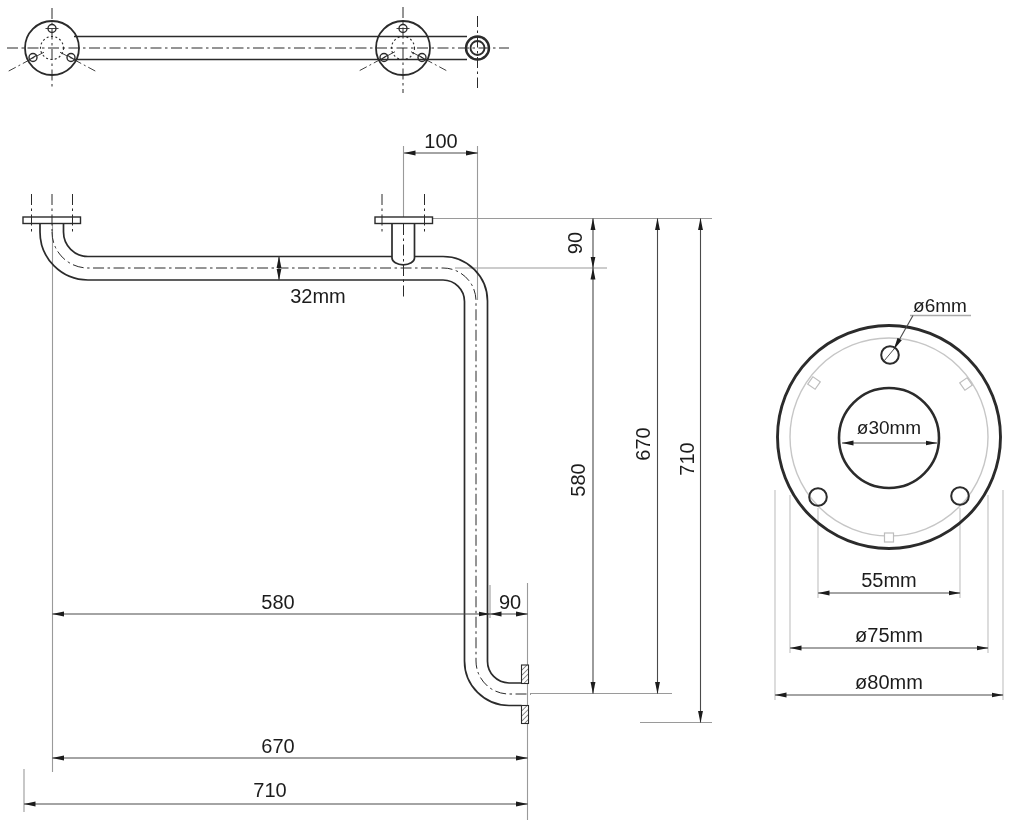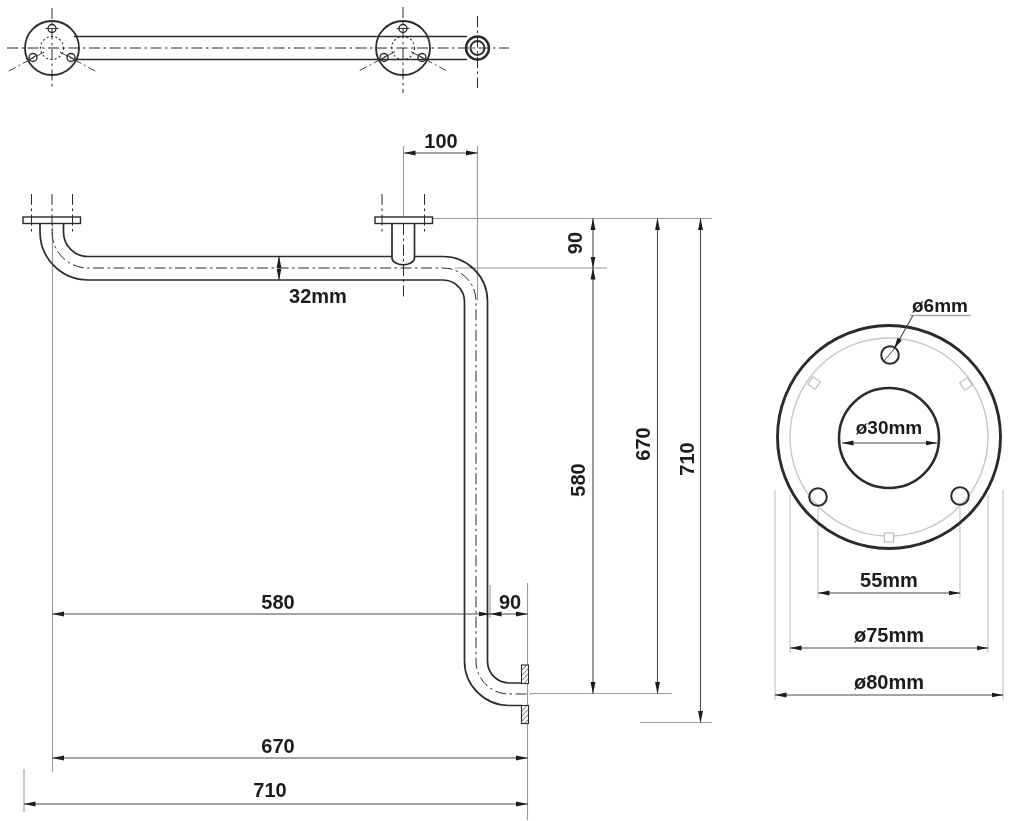--- a/index.html
+++ b/index.html
@@ -1,17 +1,17 @@
 <!DOCTYPE html>
 <html><head>
 <meta charset="utf-8">
 <style>
   html,body{margin:0;padding:0;background:#ffffff;}
   .stage{position:relative;width:1020px;height:821px;background:#fff;overflow:hidden;
-         font-family:"Liberation Sans",sans-serif;font-weight:bold;}
+         font-family:"Liberation Sans",sans-serif;}
   svg{position:absolute;left:0;top:0;}
   text.dim{font-size:20px;fill:#1c1c1c;}
   text.dimS{font-size:19px;fill:#1c1c1c;}
 </style>
 </head>
 <body>
 
 <div class="stage">
 <svg width="1020" height="821" viewBox="0 0 1020 821">
   <defs>

